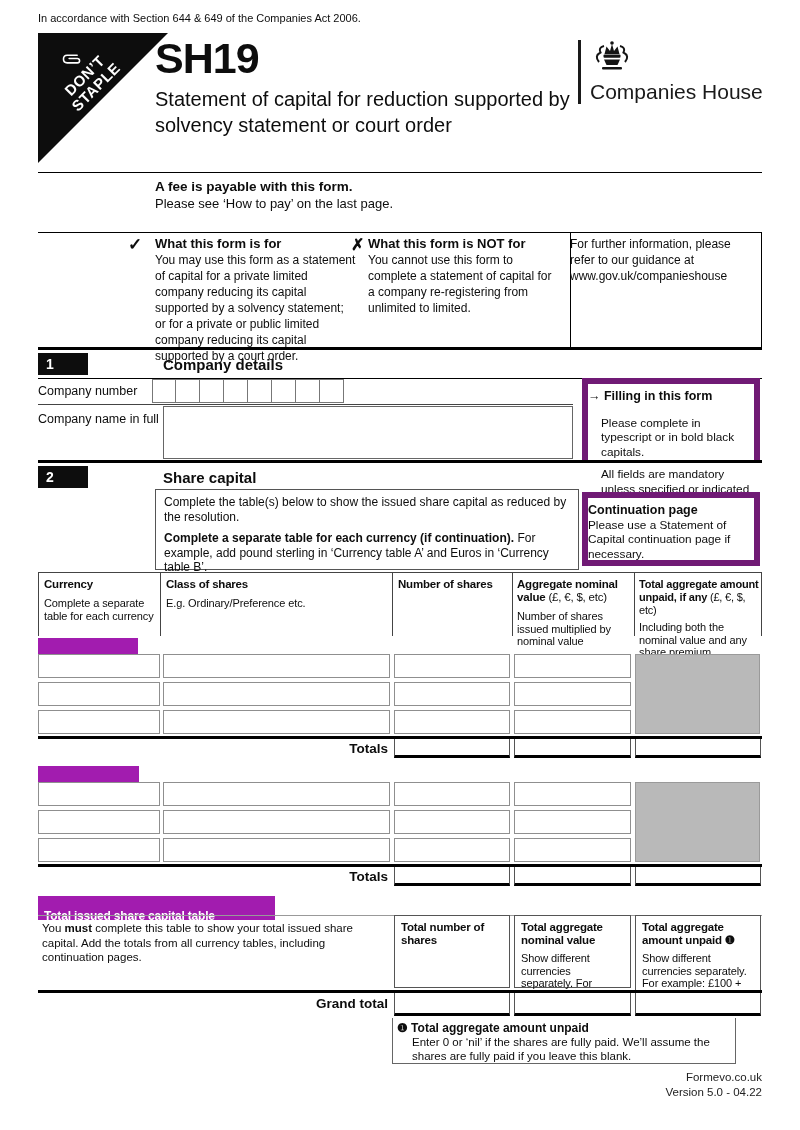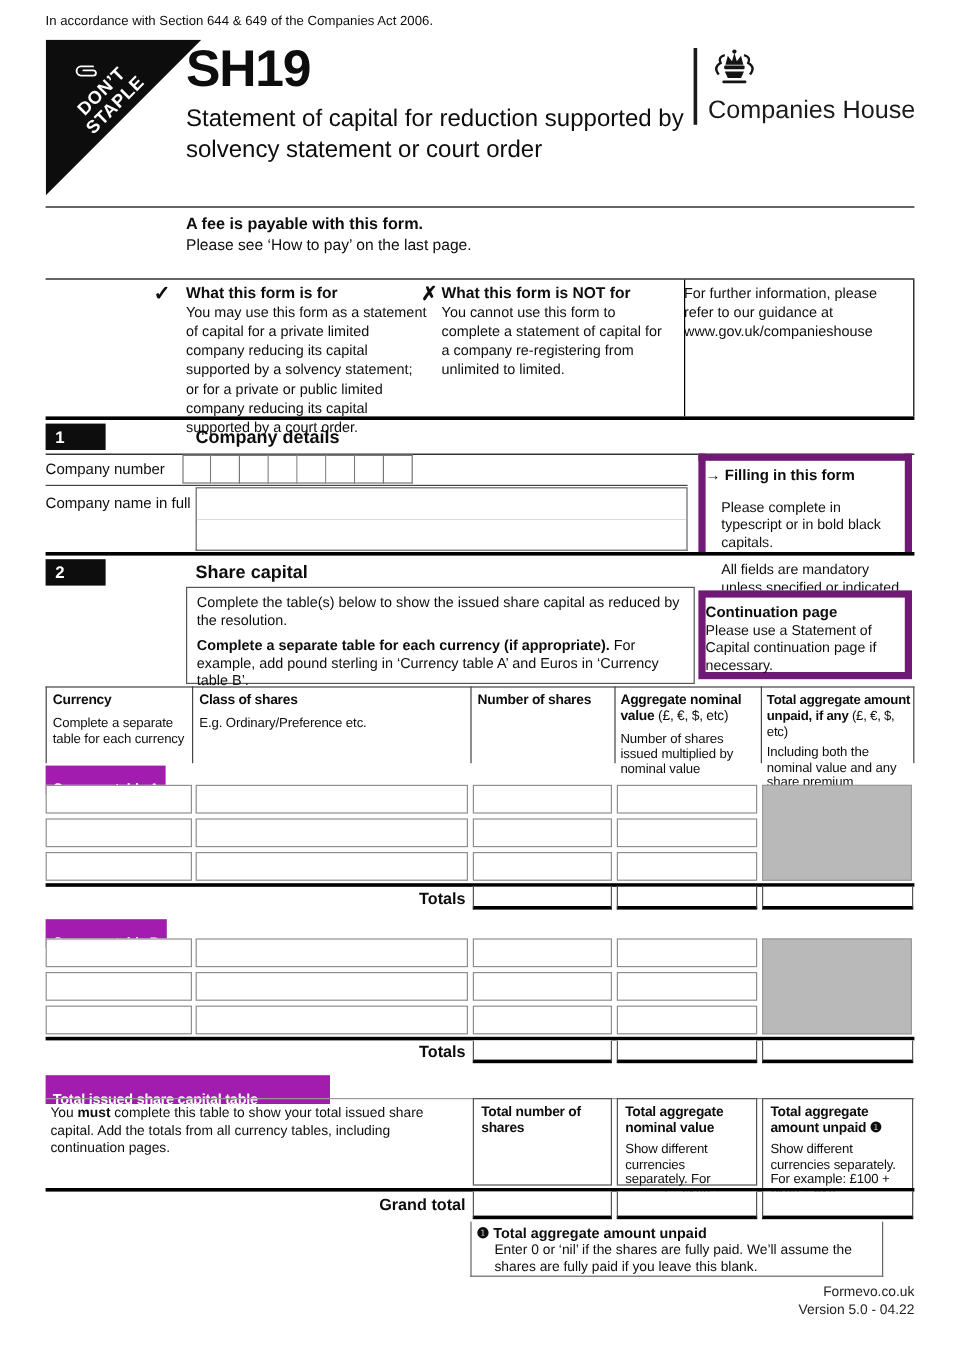--- a/index.html
+++ b/index.html
@@ -121,21 +121,21 @@
     <div style="padding-left:13px;margin-top:8px;">All fields are mandatory unless specified or indicated by *</div>
   </div>
 
   <div class="hl thick" style="left:38px;top:460px;width:724px;"></div>
   <div class="secbox" style="left:38px;top:466px;">2</div>
   <div class="sectitle" style="left:163px;top:469px;">Share capital</div>
 
   <div class="abs" style="left:155px;top:489px;width:424px;height:81px;border:1px solid #555;padding:5px 8px;font-size:12px;line-height:14.5px;">
     <div>Complete the table(s) below to show the issued share capital as reduced by the resolution.</div>
     <div style="margin-top:7px;">
-      <b>Complete a separate table for each currency (if appropriate).</b>
+      <b>Complete a separate table for each currency (if continuation).</b>
       <span>For example, add pound sterling in ‘Currency table A’ and Euros in ‘Currency table B’.</span>
     </div>
   </div>
 
   <div class="sidebox" style="left:582px;top:492px;width:178px;height:74px;">
     <div style="font-weight:bold;font-size:12.5px;">Continuation page</div>
     <div>Please use a Statement of Capital continuation page if necessary.</div>
   </div>
 
   <div class="abs" style="left:38px;top:572px;width:724px;height:64px;border:1px solid #444;border-bottom:none;"></div>

